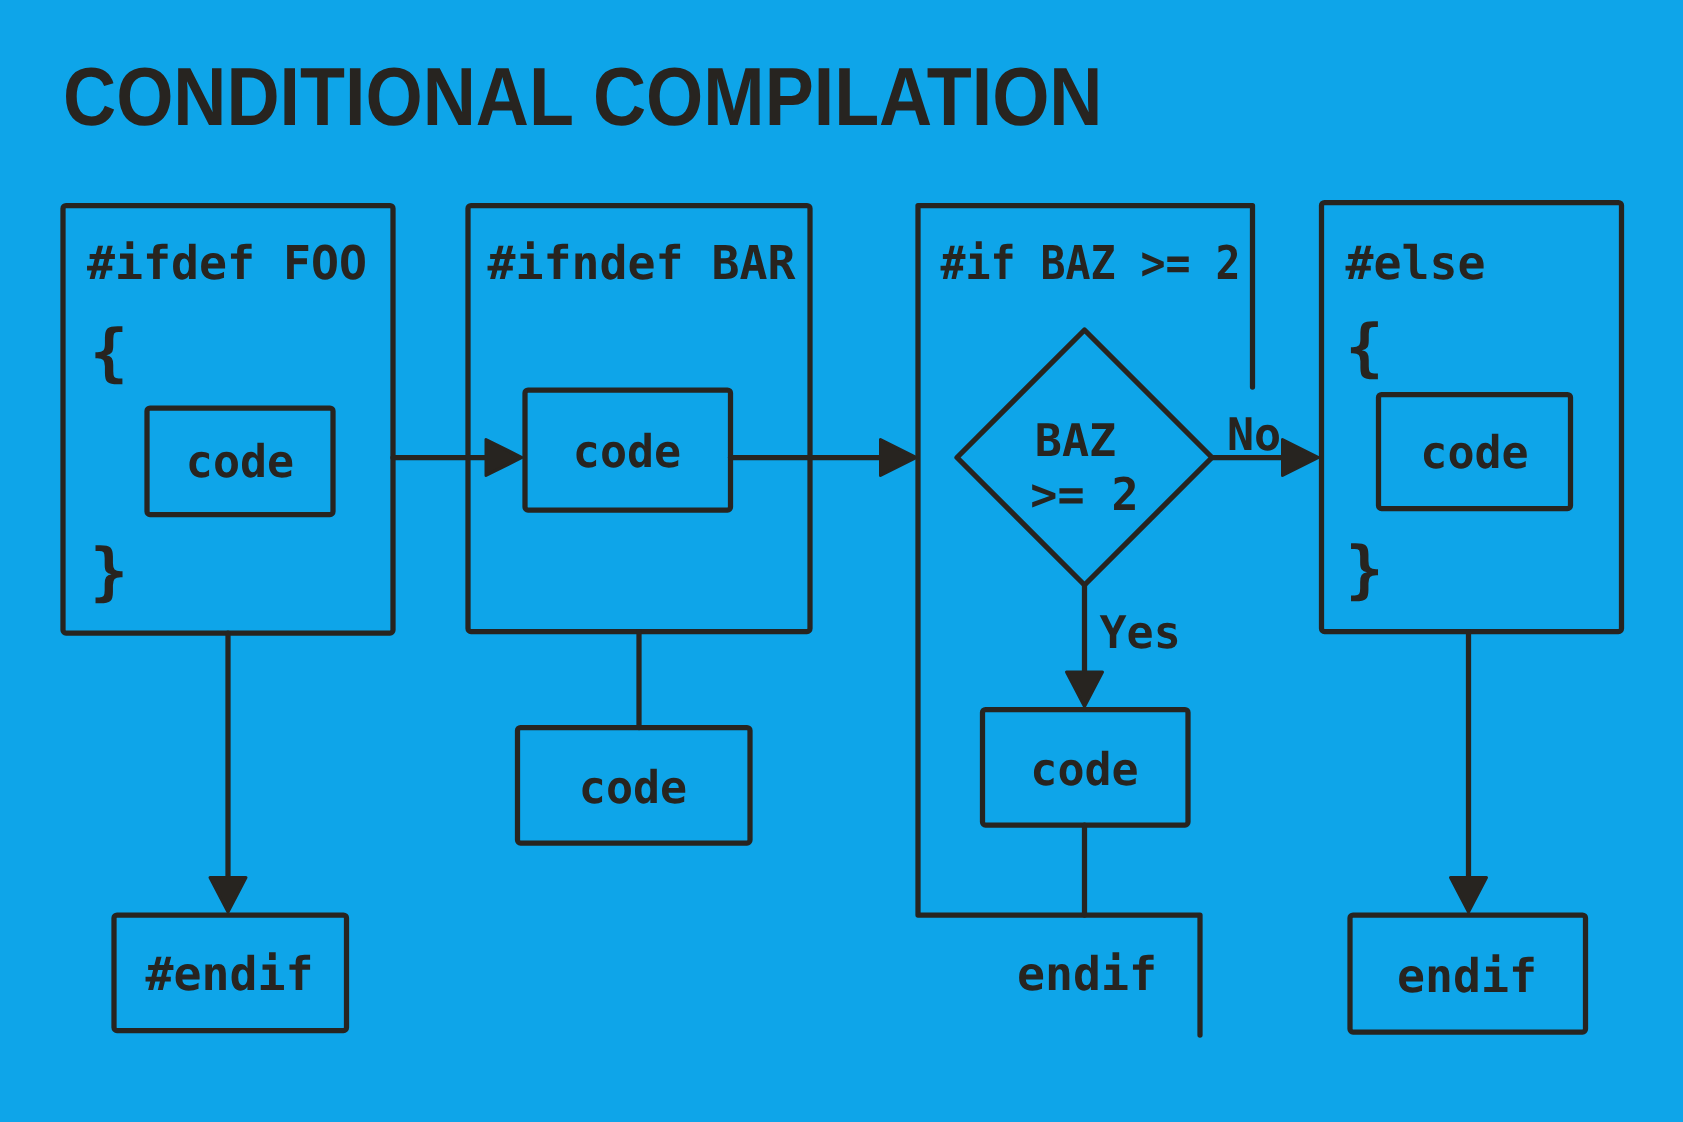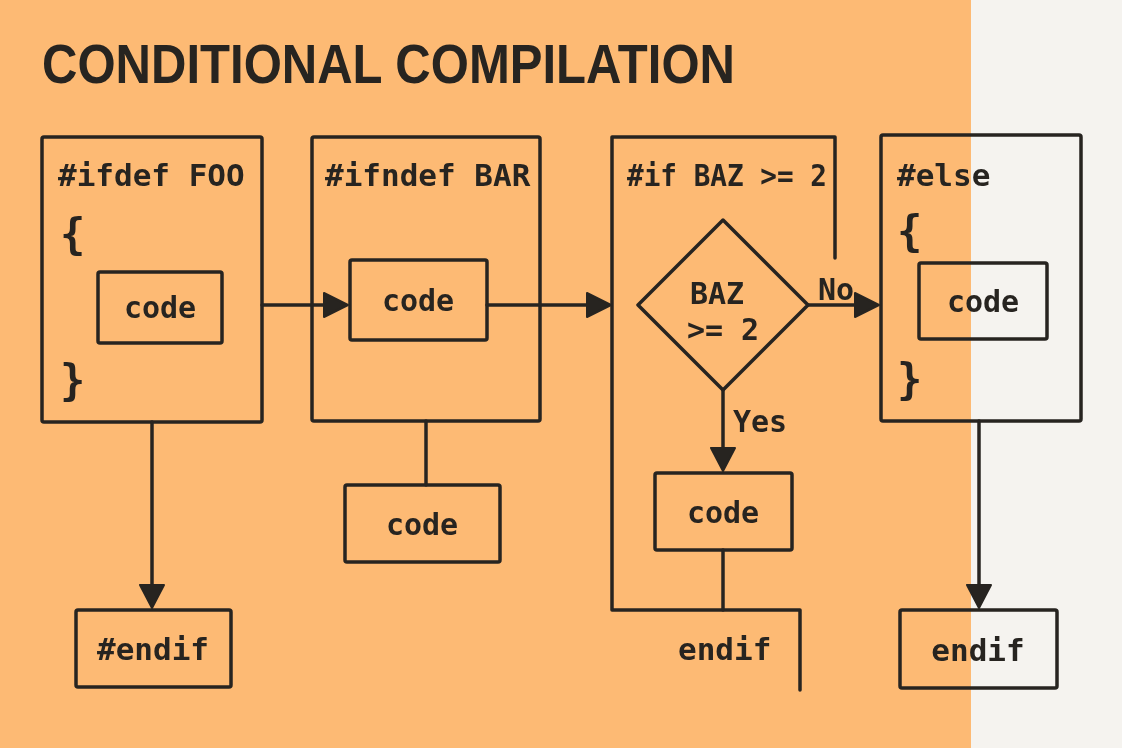--- a/index.html
+++ b/index.html
@@ -5,23 +5,23 @@
   html, body {
     margin: 0;
     padding: 0;
     width: 1122px;
     height: 748px;
     background: #f5f3ef;
     overflow: hidden;
   }
   .stage {
     position: relative;
-    width: 971px;
+    width: 1122px;
     height: 748px;
-    background: #fdba74;
+    background: #0ea5e9;
   }
   svg { position: absolute; inset: 0; display: block; }
 
   .title {
     font-family: "Liberation Sans", sans-serif;
     font-weight: 700;
     font-size: 55px;
     fill: #272420;
   }
   .mono {

